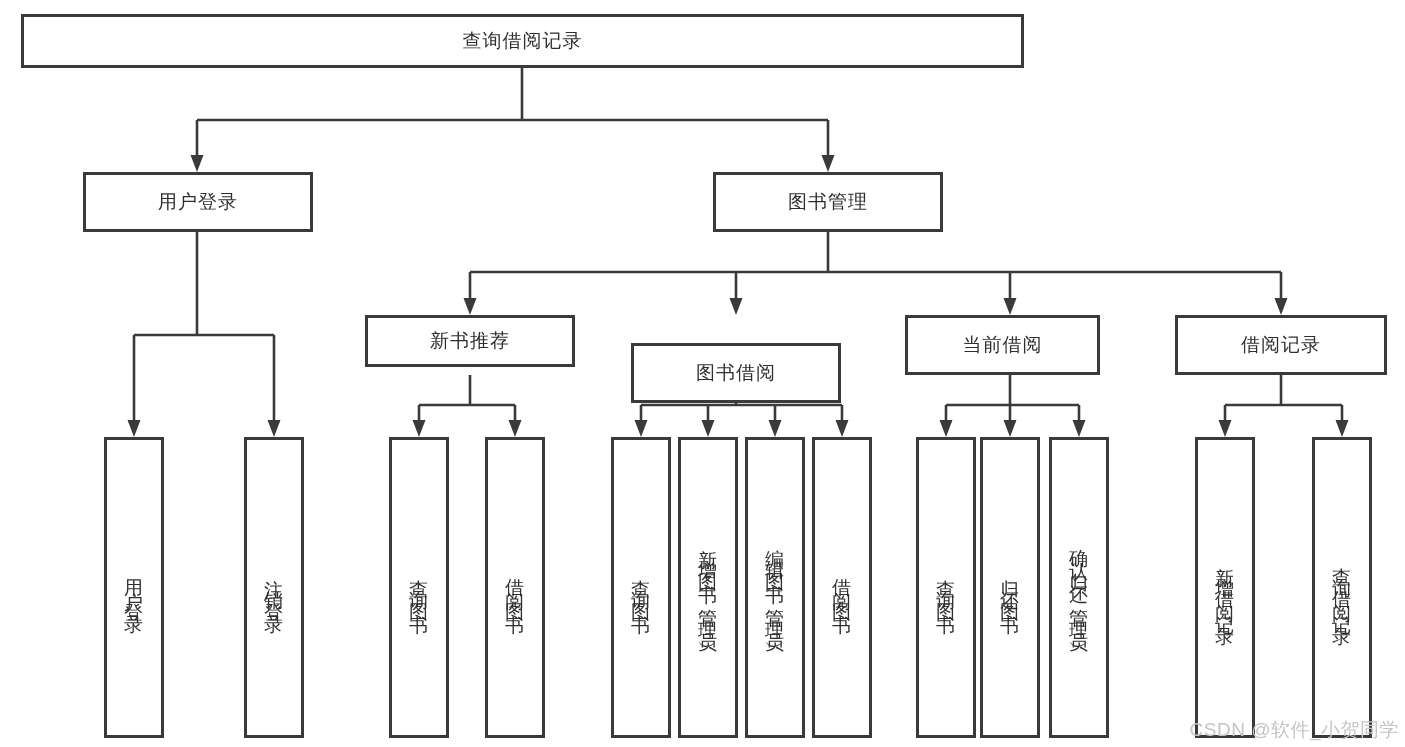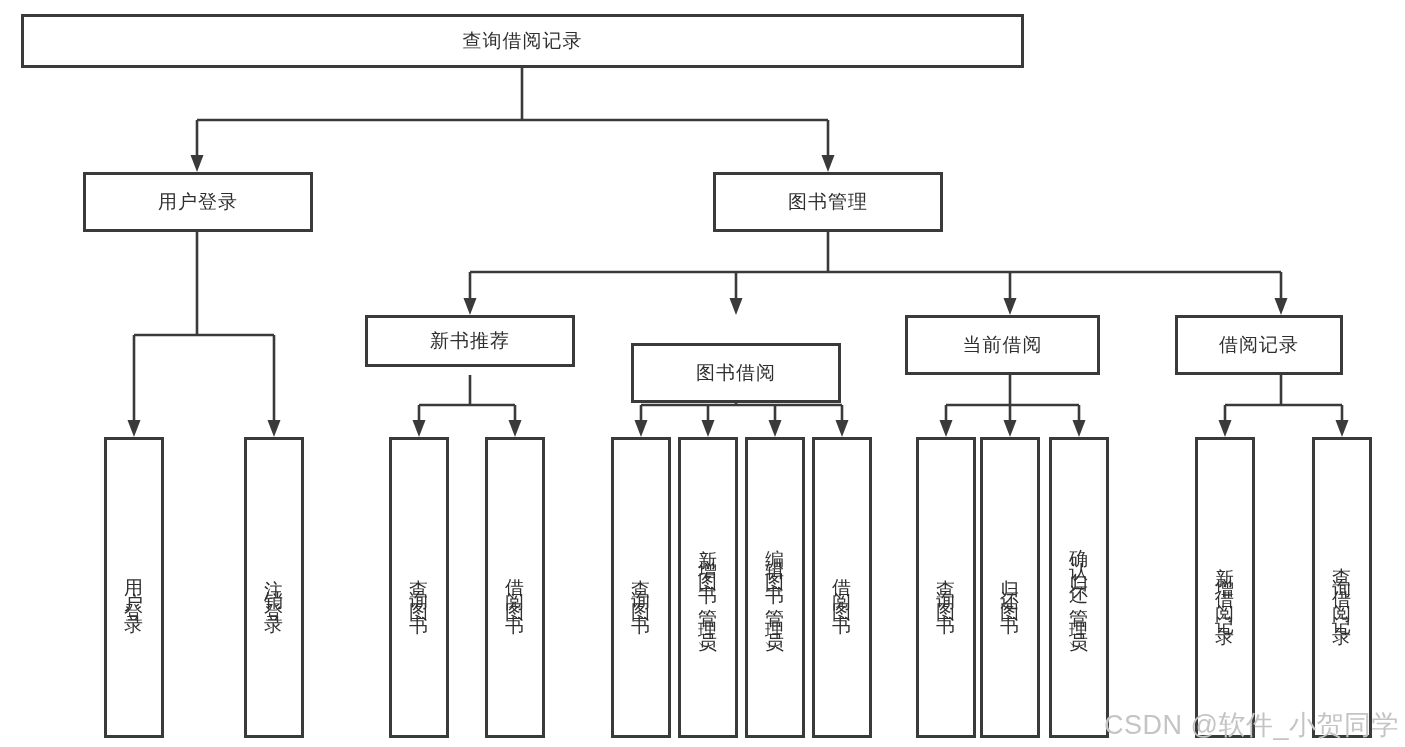--- a/index.html
+++ b/index.html
@@ -37,32 +37,32 @@
   }
   
   .n-root{left:21px;top:14px;width:1003px;height:54px;}
   
   .n-l2a{left:83px;top:172px;width:230px;height:60px;}
   .n-l2b{left:713px;top:172px;width:230px;height:60px;}
   
   .n-l3a{left:365px;top:315px;width:210px;height:52px;}
   .n-l3b{left:631px;top:315px;width:210px;height:60px;margin-top:28px;}
   .n-l3c{left:905px;top:315px;width:195px;height:60px;}
-  .n-l3d{left:1175px;top:315px;width:168px;height:60px;}
+  .n-l3d{left:1175px;top:315px;width:212px;height:60px;}
   
   .leaf{top:437px;height:301px;width:60px;}
   .n-a1{left:104px;} .n-a2{left:244px;}
   .n-b1{left:389px;} .n-b2{left:485px;}
   .n-c1{left:611px;} .n-c2{left:678px;} .n-c3{left:745px;} .n-c4{left:812px;}
   .n-d1{left:916px;} .n-d2{left:980px;} .n-d3{left:1049px;}
   .n-e1{left:1195px;} .n-e2{left:1312px;}
   .watermark{
     position:absolute;right:6px;bottom:4px;
     color:var(--wm);
-    font-size:27px;
+    font-size:19px;
     letter-spacing:0.5px;
     white-space:nowrap;
   }
 </style>
 </head>
 <body>
 
 <div class="stage">
 
   <svg class="connectors" viewBox="0 0 1405 747" xmlns="http://www.w3.org/2000/svg">

